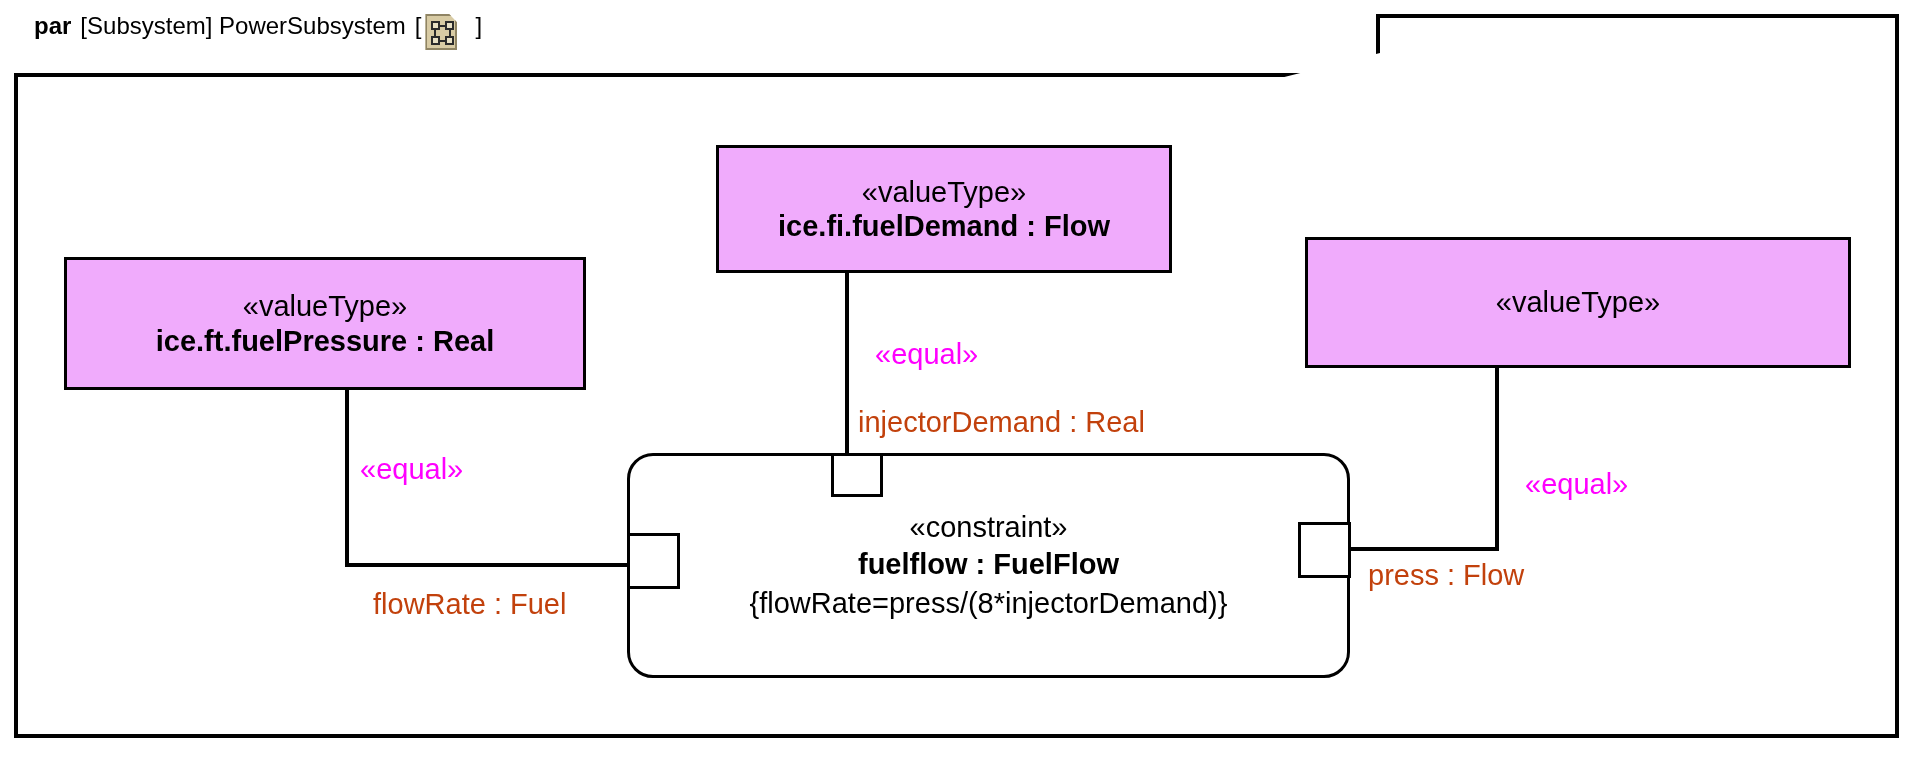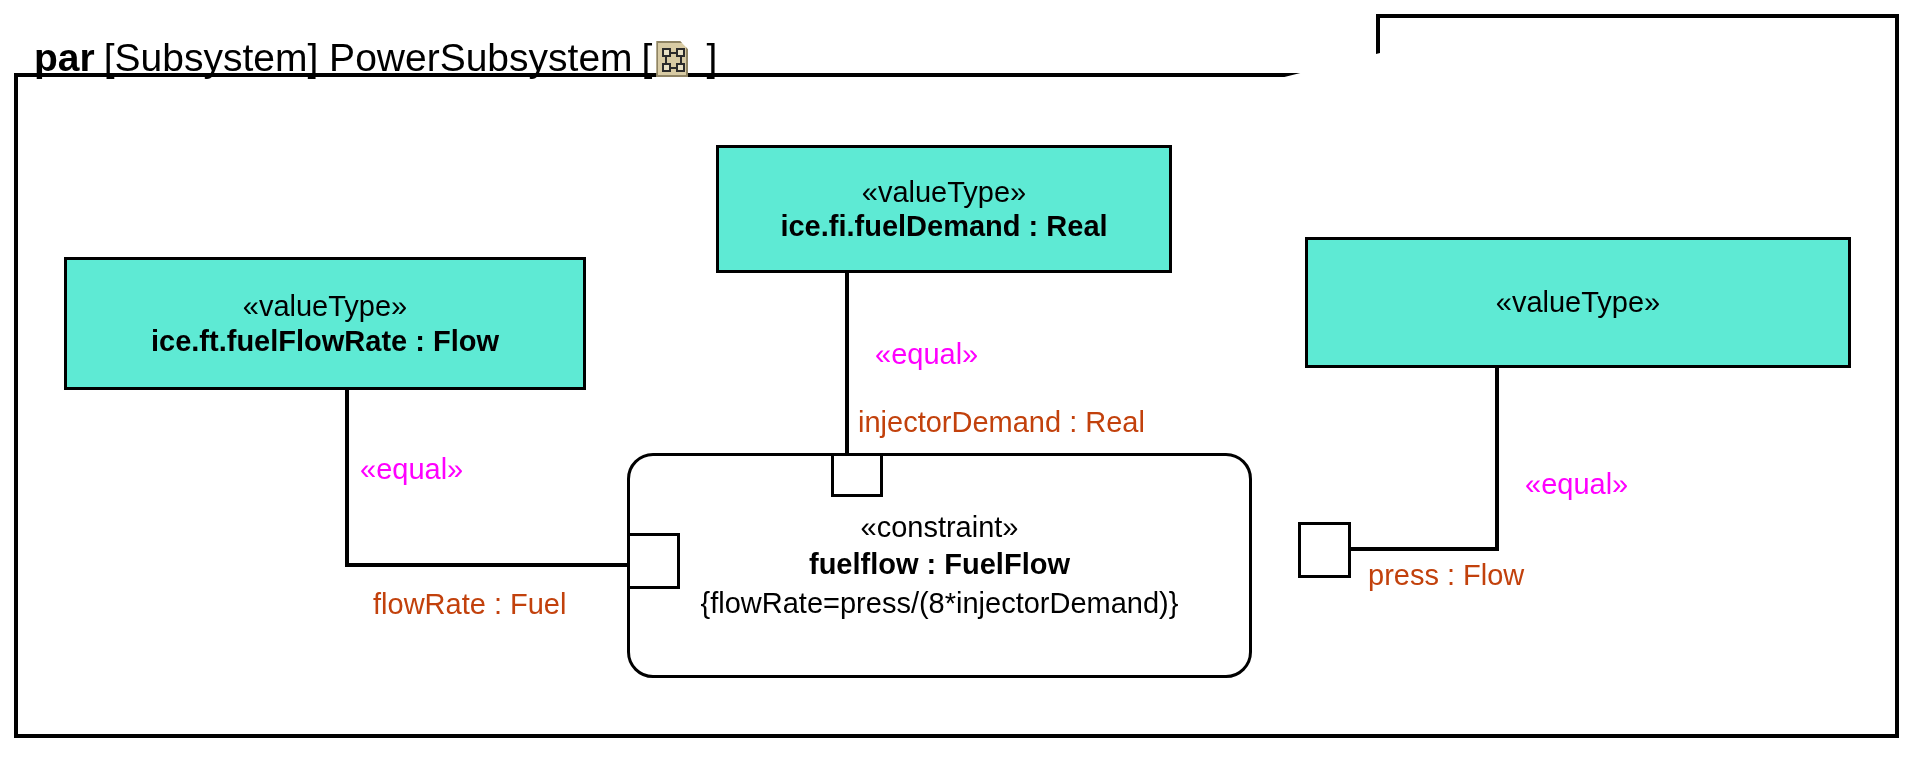--- a/index.html
+++ b/index.html
@@ -45,23 +45,23 @@
     box-sizing: border-box;
     -webkit-clip-path: polygon(0 0, 100% 0, 100% 62%, 93% 100%, 0 100%);
     clip-path: polygon(0 0, 100% 0, 100% 62%, 93% 100%, 0 100%);
   }
   .frame-header-inner {
     position: absolute;
     left: 14px;
     top: 14px;
     height: 63px;
     display: flex;
-    align-items: flex-end;
+    align-items: flex-start;
     padding-left: 20px;
-    font-size: 39px;
+    font-size: 24px;
     white-space: nowrap;
     line-height: 1;
   }
   .kw-par { font-weight: bold; }
   .hdr-txt { font-weight: normal; }
   .sp { display: inline-block; width: 9px; }
 
   
   .diag-icon {
     position: relative;
@@ -93,21 +93,21 @@
   }
   .di-h1 { left: 12px; top: 9px;  width: 7px;  height: 2px; }
   .di-h2 { left: 12px; top: 24px; width: 7px;  height: 2px; }
   .di-v1 { left: 7px;  top: 13px; width: 2px;  height: 8px; }
   .di-v2 { left: 22px; top: 13px; width: 2px;  height: 8px; }
 
   
   .vt-block {
     position: absolute;
     border: 3px solid #000000;
-    background: #5eead4;
+    background: #f0abfc;
     box-sizing: border-box;
     display: flex;
     flex-direction: column;
     align-items: center;
     justify-content: center;
   }
   .vt-stereo {
     font-size: 29px;
     font-weight: normal;
     line-height: 1.18;
@@ -122,21 +122,21 @@
 
   #vt-flowrate { left: 64px;  top: 257px; width: 522px; height: 133px; }
   #vt-demand   { left: 716px; top: 145px; width: 456px; height: 128px; }
   #vt-pressure { left: 1305px; top: 237px; width: 546px; height: 131px; }
 
   
   #constraint-block {
     position: absolute;
     left: 627px;
     top: 453px;
-    width: 625px;
+    width: 723px;
     height: 225px;
     border: 3px solid #000000;
     border-radius: 26px;
     background: #ffffff;
     box-sizing: border-box;
     display: flex;
     flex-direction: column;
     align-items: center;
     justify-content: center;
   }
@@ -232,26 +232,26 @@
       <b class="di-h2"></b>
       <b class="di-v1"></b>
       <b class="di-v2"></b>
     </span>
     <span class="sp"></span>
     <span class="hdr-txt">]</span>
   </div>
 
   <div class="vt-block" id="vt-flowrate">
     <div class="vt-stereo">«valueType»</div>
-    <div class="vt-name">ice.ft.fuelFlowRate  : Flow</div>
+    <div class="vt-name">ice.ft.fuelPressure  : Real</div>
   </div>
 
   <div class="vt-block" id="vt-demand">
     <div class="vt-stereo">«valueType»</div>
-    <div class="vt-name">ice.fi.fuelDemand : Real</div>
+    <div class="vt-name">ice.fi.fuelDemand : Flow</div>
   </div>
 
   <div class="vt-block" id="vt-pressure">
     <div class="vt-stereo">«valueType»</div>
   </div>
 
   <div class="conn" id="conn-l-v" style="background: rgb(0, 0, 0);"></div>
   <div class="conn" id="conn-l-h" style="background: rgb(0, 0, 0);"></div>
   <div class="conn" id="conn-c-v" style="background: rgb(0, 0, 0);"></div>
   <div class="conn" id="conn-r-v" style="background: rgb(0, 0, 0);"></div>

